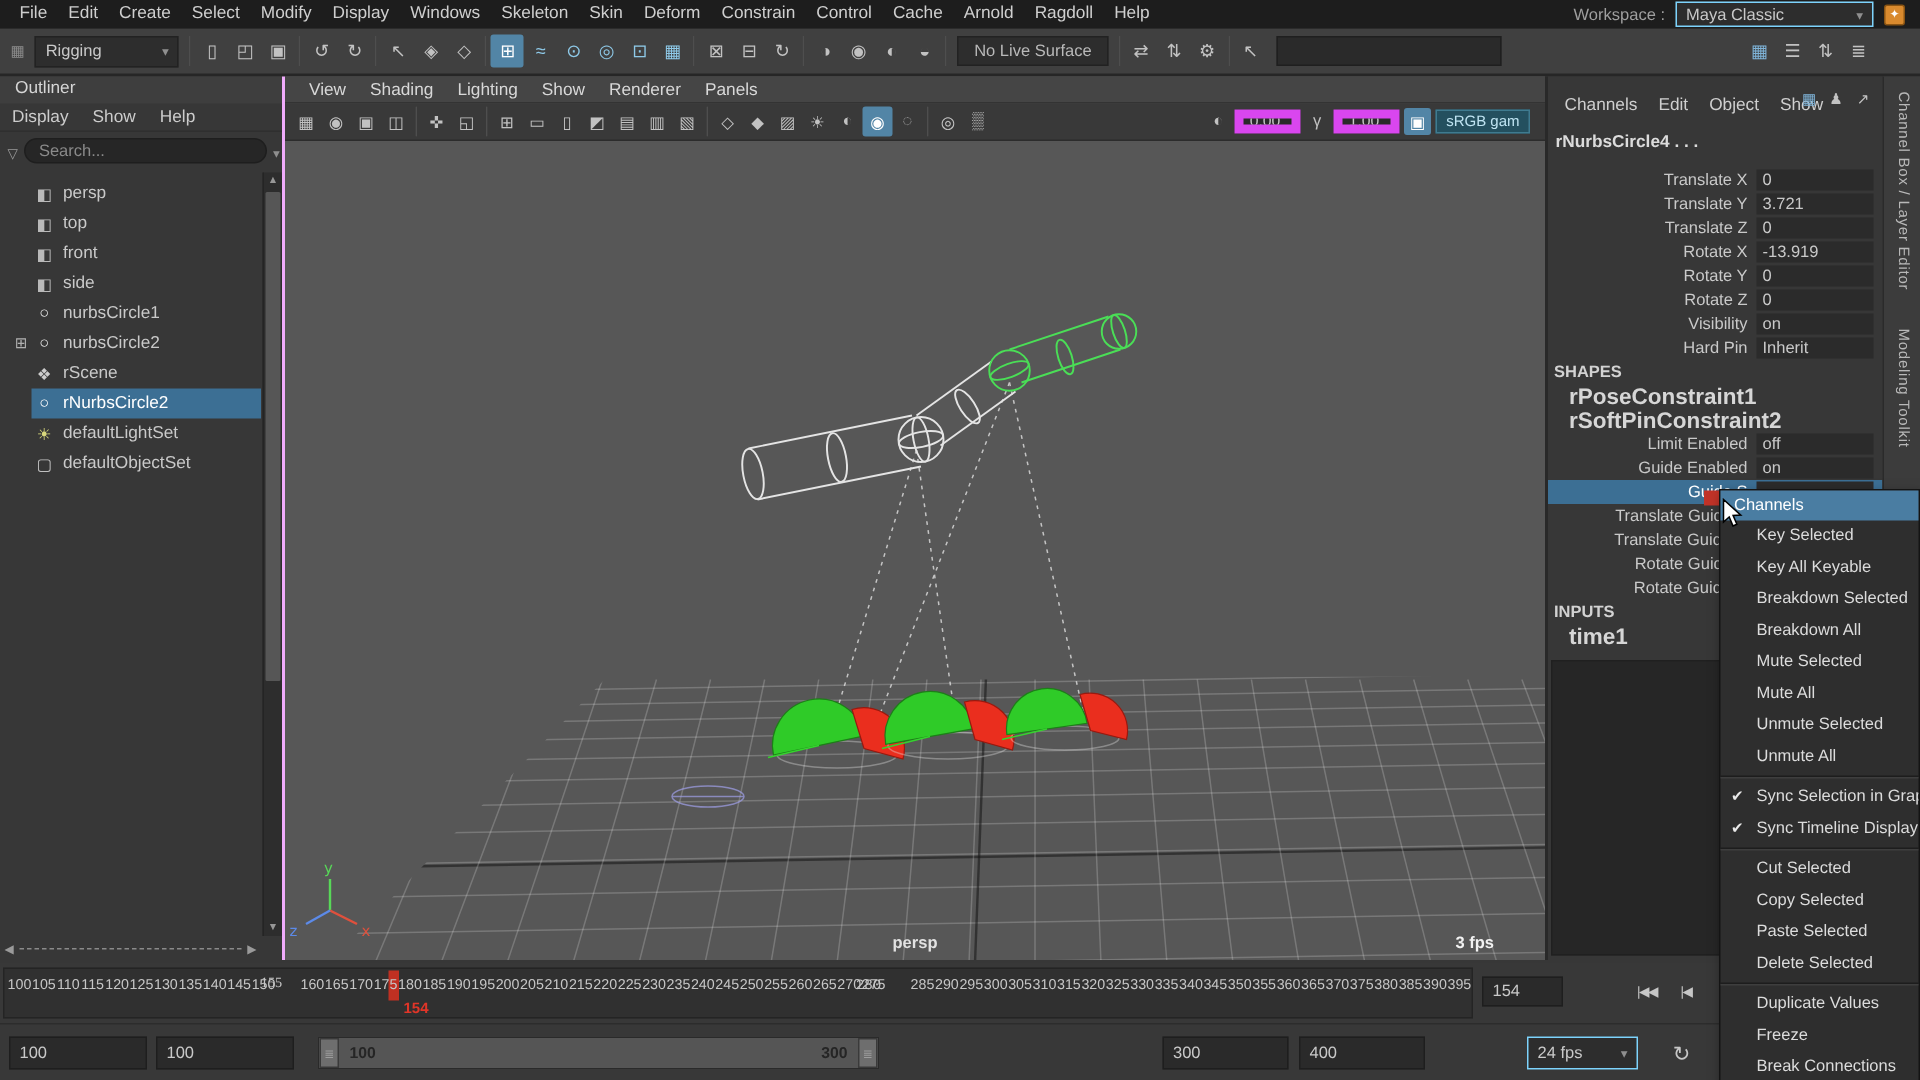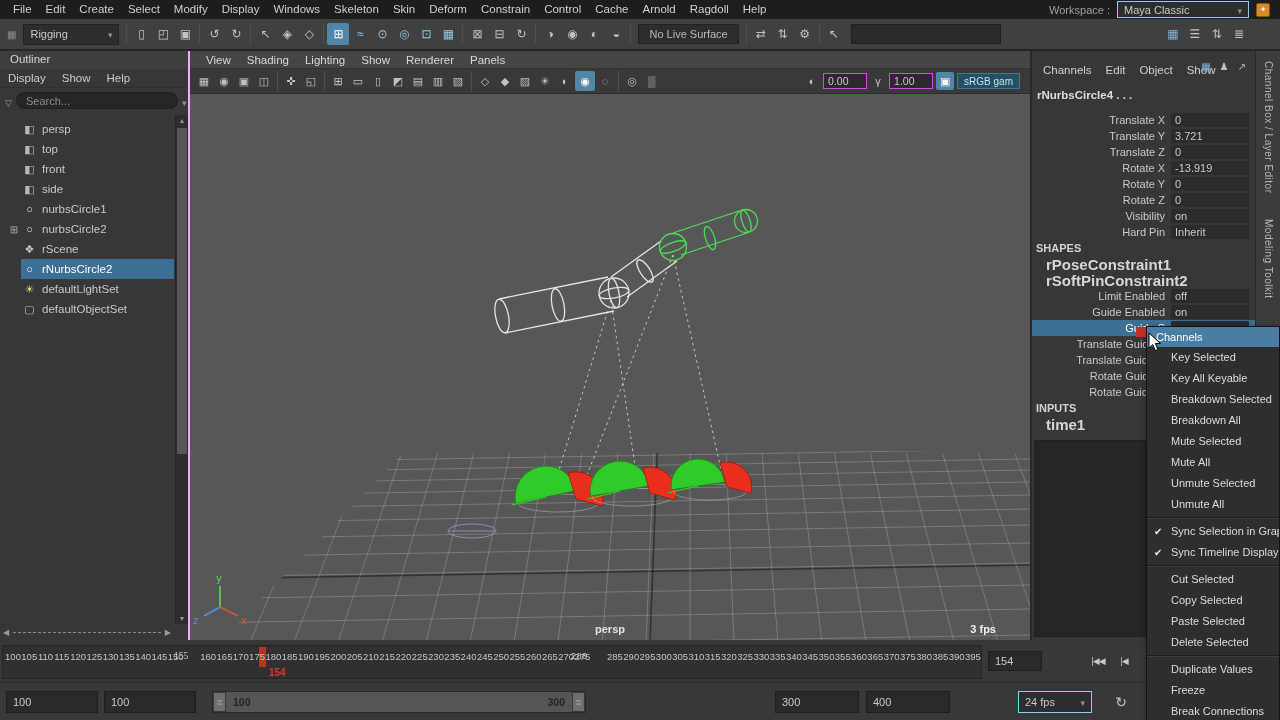--- a/index.html
+++ b/index.html
@@ -64,21 +64,21 @@
 #ol-hscroll .dash{flex:1;border-top:1px dashed #8a8a8a;margin:0 4px;height:0}
 
 
 #viewport{position:absolute;left:190px;top:51px;width:840px;height:589px;background:#575757}
 #vp-menus{height:18px;background:#454545;display:flex;align-items:center;padding:0 8px;border-bottom:1px solid #333}
 #vp-menus span{font-size:11.5px;color:#d8d8d8;padding:0 8px}
 #vp-toolbar{height:25px;background:#393939;border-bottom:1px solid #2c2c2c;display:flex;align-items:center;padding:0 4px}
 #vp-toolbar .icon-btn{width:20px;height:20px;font-size:11px}
 #vp-right{margin-left:auto;display:flex;align-items:center;gap:3px;margin-right:6px}
 .vp-ico{color:#c2c2c2;font-size:11px;width:16px;text-align:center}
-.vp-field{width:44px;height:16px;background:#2a2a2a;border:1px solid #d946ef;color:#c9c9c9;
+.vp-field{width:44px;height:16px;background:#2a2a2a;border:6px solid #d946ef;color:#c9c9c9;
   font-size:10.5px;padding:0 4px;outline:none}
 .vp-badge{height:16px;background:#24505f;border:1px solid #3f7b90;color:#bfe4f2;font-size:10px;
   display:flex;align-items:center;padding:0 6px}
 #vp-canvas{position:absolute;left:0;top:44px;right:0;bottom:0;background:#575757;overflow:hidden}
 #scene-svg{position:absolute;inset:0}
 #vp-persp{position:absolute;left:50%;bottom:5px;transform:translateX(-50%);color:#e2e2e2;
   font-size:11px;font-weight:bold}
 #vp-fps{position:absolute;right:34px;bottom:5px;color:#f2f2f2;font-size:11px;font-weight:bold}
 
 

